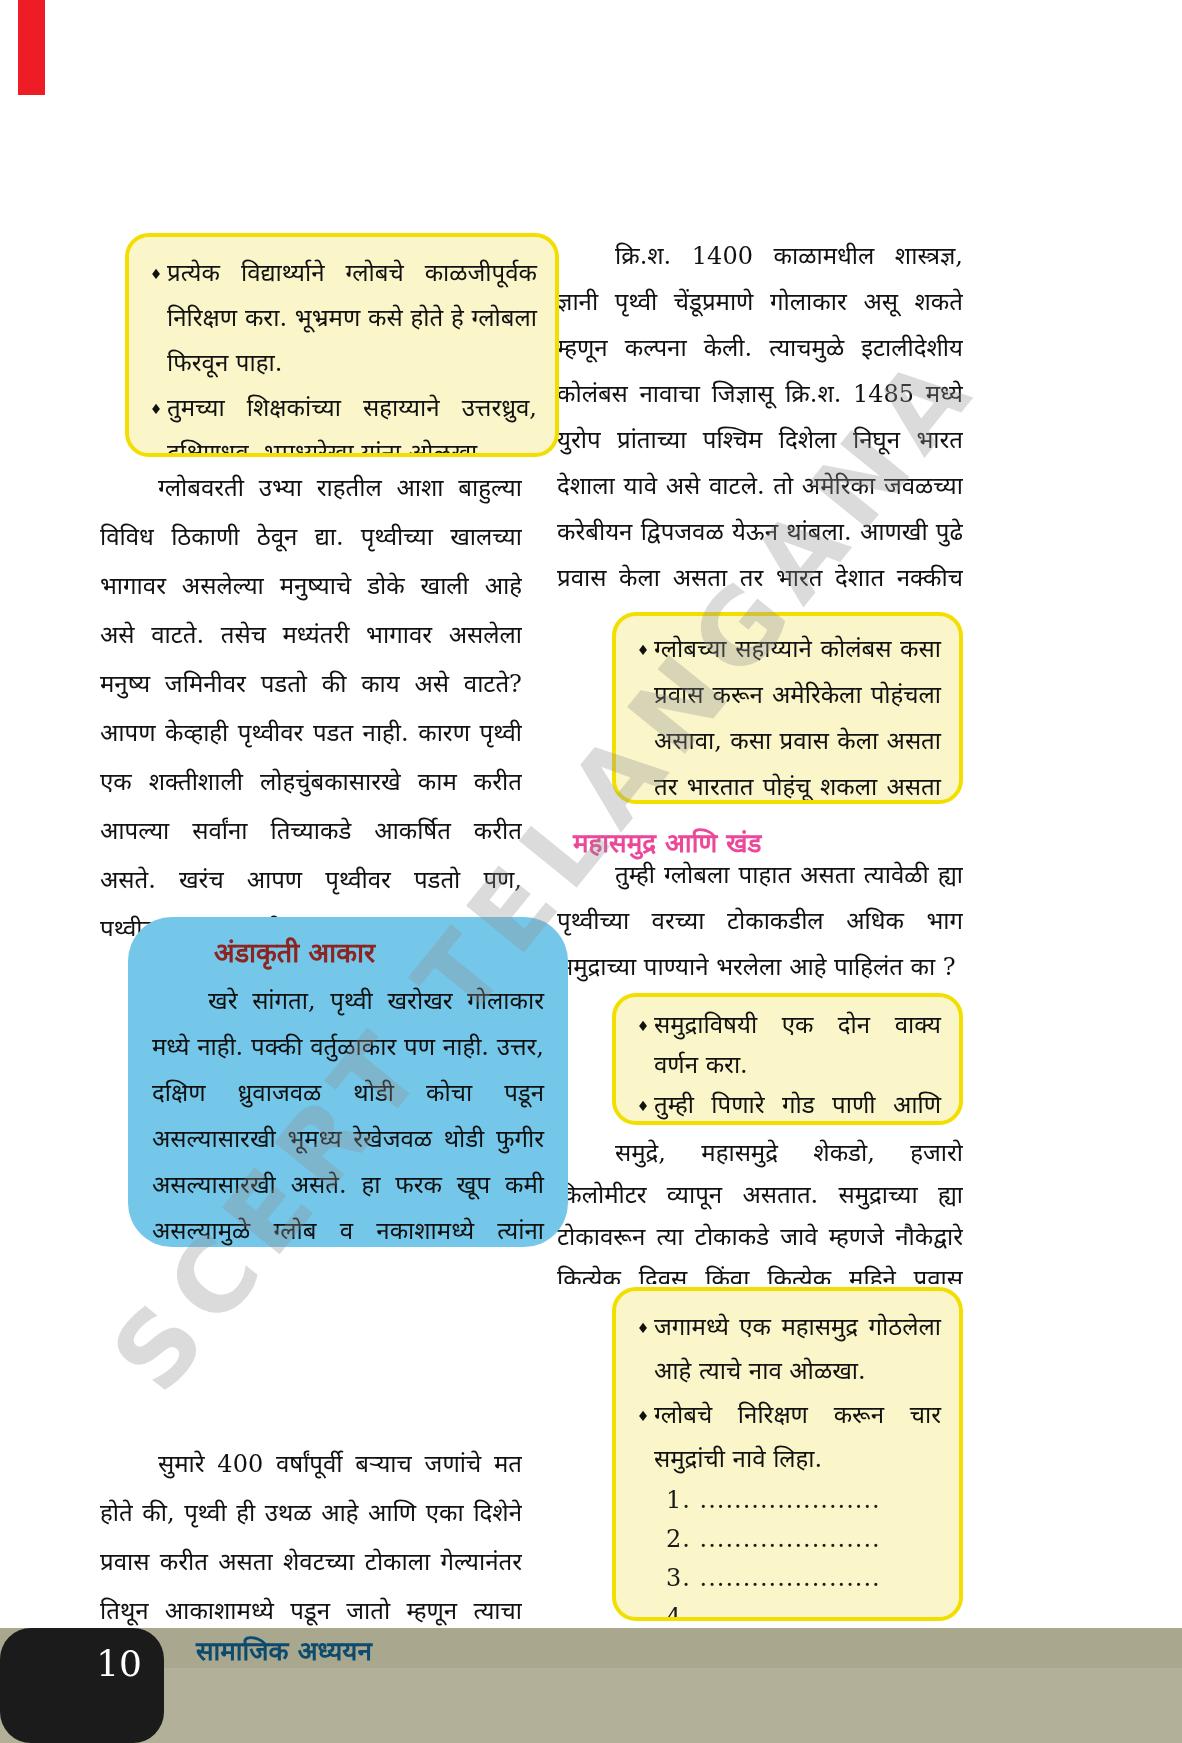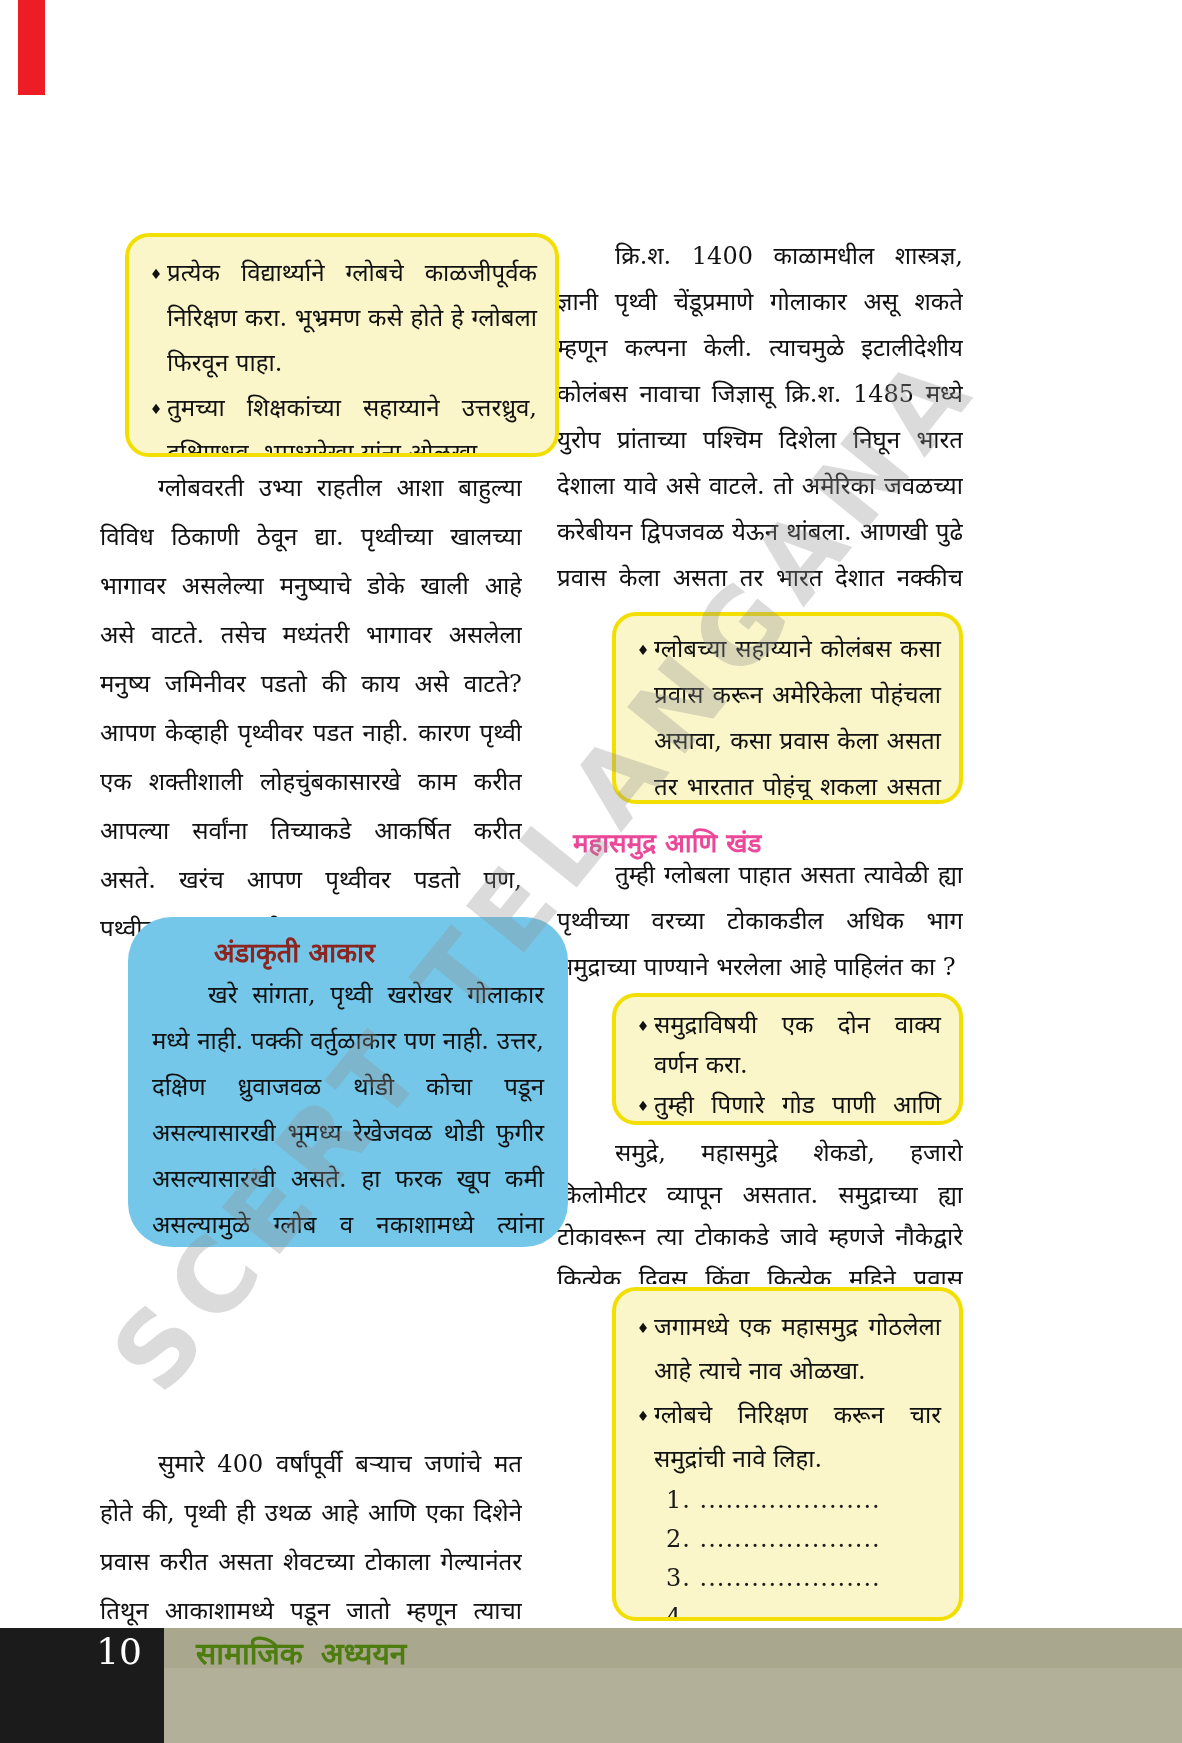--- a/index.html
+++ b/index.html
@@ -60,46 +60,46 @@
   
   .bluebox{
     position:absolute;box-sizing:border-box;
     left:128px;top:917px;width:440px;height:330px;
     background:#74c7e9;
     border-radius:44px;
     padding:12px 24px 8px 24px;
     overflow:hidden;z-index:1;
   }
   .bluebox h3{
-    margin:4px 0 2px 62px;
+    margin:4px 0 8px 62px;
     font-size:27px;font-weight:bold;color:#8c2520;
   }
   .bluebox p{
     margin:0;font-size:24px;line-height:46px;
     text-align:justify;text-indent:56px;color:#101010;
   }
   .section-heading{
     position:absolute;left:557px;top:808px;width:406px;
     margin:16px;font-size:26px;font-weight:bold;color:#ec4899;
   }
   
   .band1{position:absolute;left:0;top:1628px;width:1182px;height:40px;background:#a9a78e;z-index:2;}
   .band2{position:absolute;left:0;top:1668px;width:1182px;height:75px;background:#b2b098;z-index:2;}
   .footer-black{
     position:absolute;left:0;top:1628px;width:164px;height:115px;
     background:#1b1b1b;z-index:3;
-    box-sizing:border-box;text-align:right;padding:4px 22px 0 0;
+    box-sizing:border-box;text-align:right;padding:16px 22px 0 0;border-radius:31px;
   }
   .footer-black .pagenum{
     font-family:"DejaVu Serif","Liberation Serif",serif;
     font-size:36px;color:#ffffff;line-height:40px;
   }
   .book-title{
     position:absolute;left:196px;top:1632px;z-index:4;
-    font-size:30px;font-weight:bold;color:#4d7c0f;font-family:Liberation Mono, monospace;
+    font-size:26px;font-weight:bold;color:#0c4a6e;
   }
   
   #box1{left:125px;top:233px;width:434px;height:224px;}
   #lp1{left:100px;top:464px;width:422px;max-height:472px;}
   #lp2{left:100px;top:1252px;width:422px;max-height:186px;}
   #lp3{left:100px;top:1440px;width:422px;max-height:186px;}
   #rp1{left:557px;top:233px;width:406px;max-height:376px;line-height:46px;}
   #box2{left:612px;top:612px;width:351px;height:192px;padding-top:10px;}
   #rp2{left:557px;top:852px;width:406px;max-height:140px;line-height:46px;}
   #box3{left:612px;top:993px;width:351px;height:132px;padding-top:8px;}

